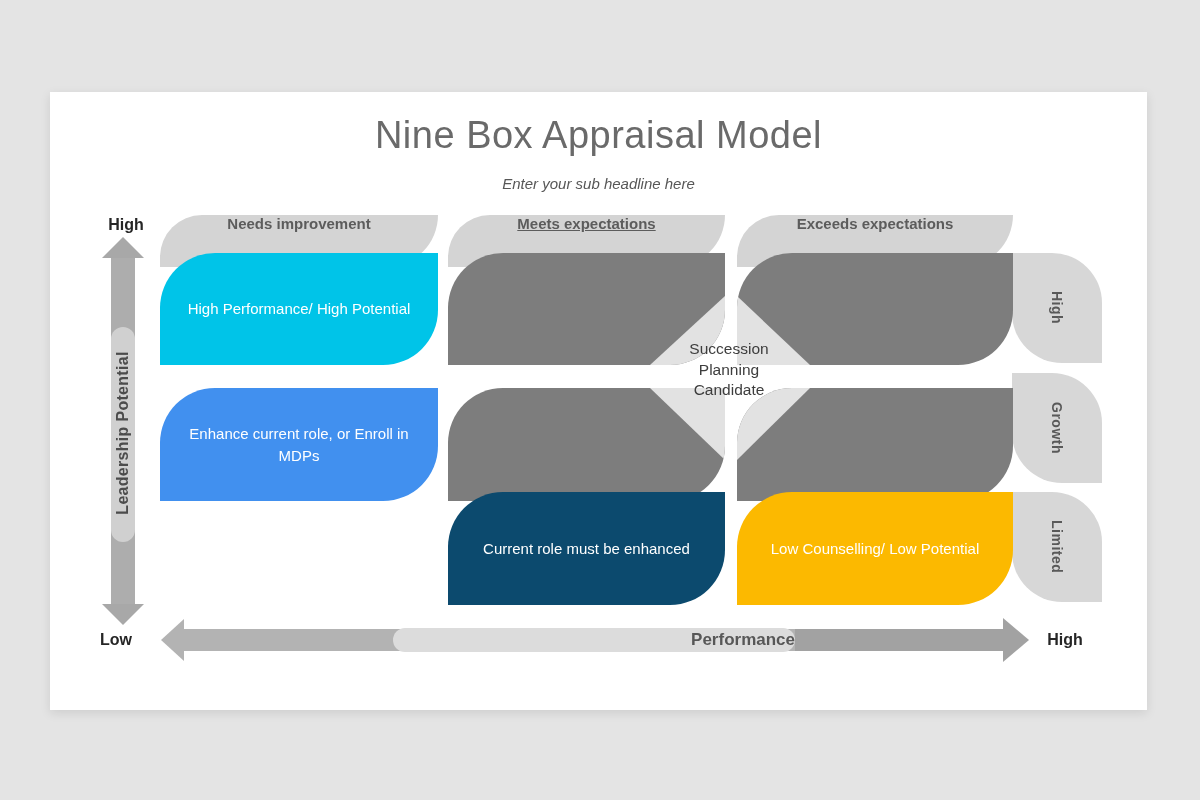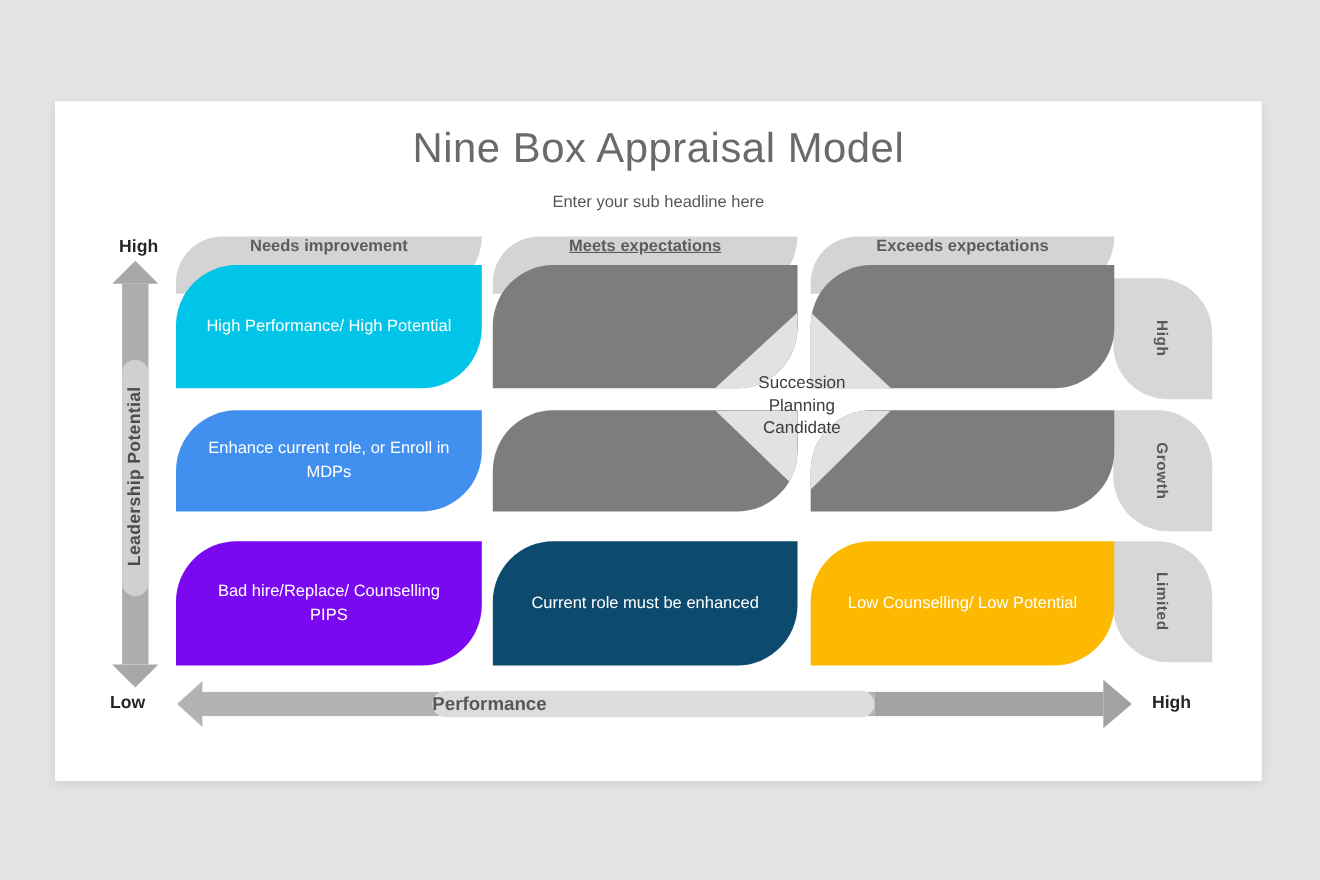--- a/index.html
+++ b/index.html
@@ -5,21 +5,21 @@
   html,body{margin:0;padding:0;background:#e4e4e4;}
   .page{position:relative;width:1200px;height:800px;background:#e4e4e4;overflow:hidden;
         font-family:"Liberation Sans",sans-serif;}
   .slide{position:absolute;left:50px;top:92px;width:1097px;height:618px;background:#ffffff;
          box-shadow:0 3px 10px rgba(0,0,0,0.10);}
   .abs{position:absolute;}
 
   
   .title{left:0;top:22px;width:100%;text-align:center;font-size:38px;color:#6a6a6a;
          letter-spacing:0.5px;}
-  .subtitle{left:0;top:83px;width:100%;text-align:center;font-size:15px;color:#575757;}
+  .subtitle{left:0;top:83px;width:100%;text-align:center;font-size:15px;color:#575757;font-style:italic;}
 
   
   .colhead{top:123px;height:52px;background:#d4d4d4;border-radius:42px 0 52px 0;z-index:1;
            text-align:center;font-size:15px;font-weight:bold;color:#5c5c5c;
            box-sizing:border-box;}
   .colhead.h1{left:110px;width:278px;}
   .colhead.h2{left:398px;width:277px;text-decoration:underline;}
   .colhead.h3{left:687px;width:276px;}
 
   
@@ -27,21 +27,21 @@
           z-index:1;display:flex;align-items:center;justify-content:center;}
   .rowtab.t1{top:161px;} .rowtab.t2{top:281px;} .rowtab.t3{top:400px;}
   .rowtab span{writing-mode:vertical-rl;font-size:14px;font-weight:bold;color:#595959;
                letter-spacing:0.5px;}
 
   
   .cell{border-radius:55px 0 55px 0;overflow:hidden;z-index:2;display:flex;align-items:center;
         justify-content:center;text-align:center;color:#ffffff;font-size:15px;line-height:1.45;}
   .cell .txt{max-width:225px;}
   .c1{left:110px;width:278px;} .c2{left:398px;width:277px;} .c3{left:687px;width:276px;}
-  .r1{top:149px;height:112px;justify-content:center;} .r2{top:281px;height:92px;} .r3{top:400px;height:113px;}
+  .r1{top:161px;height:112px;justify-content:center;} .r2{top:296px;height:113px;} .r3{top:400px;height:113px;}
   .bg-cyan{background:#00c4e8;} .bg-blue{background:#4190ef;} .bg-purple{background:#7a08f0;}
   .bg-pink{background:#0c4a6e;} .bg-yellow{background:#fcb900;} .bg-gray{background:#7d7d7d;}
 
   
   .tri{position:absolute;background:#e2e2e2;}
   .tri.br{right:0;bottom:0;width:75px;height:69px;clip-path:polygon(100% 0,100% 100%,0 100%);}
   .tri.bl{left:0;bottom:0;width:73px;height:69px;clip-path:polygon(0 0,100% 100%,0 100%);}
   .tri.tr{right:0;top:0;width:75px;height:72px;clip-path:polygon(0 0,100% 0,100% 100%);}
   .tri.tl{left:0;top:0;width:73px;height:72px;clip-path:polygon(0 0,100% 0,0 100%);}
 
@@ -60,21 +60,21 @@
           font-size:16px;font-weight:bold;color:#4c4c4c;letter-spacing:0.3px;}
 
   
   .hshaft-l{left:133px;top:537px;width:612px;height:22px;background:#b3b3b3;}
   .hshaft-r{left:745px;top:537px;width:208px;height:22px;background:#a2a2a2;}
   .hhead-l{left:111px;top:527px;width:0;height:0;border-top:21px solid transparent;
            border-bottom:21px solid transparent;border-right:23px solid #b3b3b3;}
   .hhead-r{left:953px;top:526px;width:0;height:0;border-top:22px solid transparent;
            border-bottom:22px solid transparent;border-left:26px solid #a2a2a2;}
   .hpill{left:343px;top:536px;width:402px;height:24px;border-radius:12px;background:#dcdcdc;
-         display:flex;align-items:center;justify-content:flex-start;font-size:17px;font-weight:bold;
+         display:flex;align-items:center;justify-content:flex-end;font-size:17px;font-weight:bold;
          color:#575757;}
 
   .axis-end{font-size:16px;font-weight:bold;color:#262626;text-align:center;width:60px;}
   .y-high{left:46px;top:124px;} .y-low{left:36px;top:539px;} .x-high{left:985px;top:539px;}
 </style>
 </head>
 <body>
 
 <div class="page">
   <div class="slide">
@@ -109,23 +109,20 @@
     <div class="abs cell r2 c1 bg-blue">
       <div class="txt">Enhance current role, or Enroll in MDPs</div>
     </div>
     <div class="abs cell r2 c2 bg-gray">
       <div class="tri tr"></div>
     </div>
     <div class="abs cell r2 c3 bg-gray">
       <div class="tri tl"></div>
     </div>
 
-    <div class="abs cell r3 c1 bg-purple">
-      <div class="txt">Bad hire/Replace/ Counselling PIPS</div>
-    </div>
     <div class="abs cell r3 c2 bg-pink">
       <div class="txt">Current role must be enhanced</div>
     </div>
     <div class="abs cell r3 c3 bg-yellow">
       <div class="txt">Low Counselling/ Low Potential</div>
     </div>
 
     <div class="abs diamond-label">Succession
 Planning
 Candidate</div>

